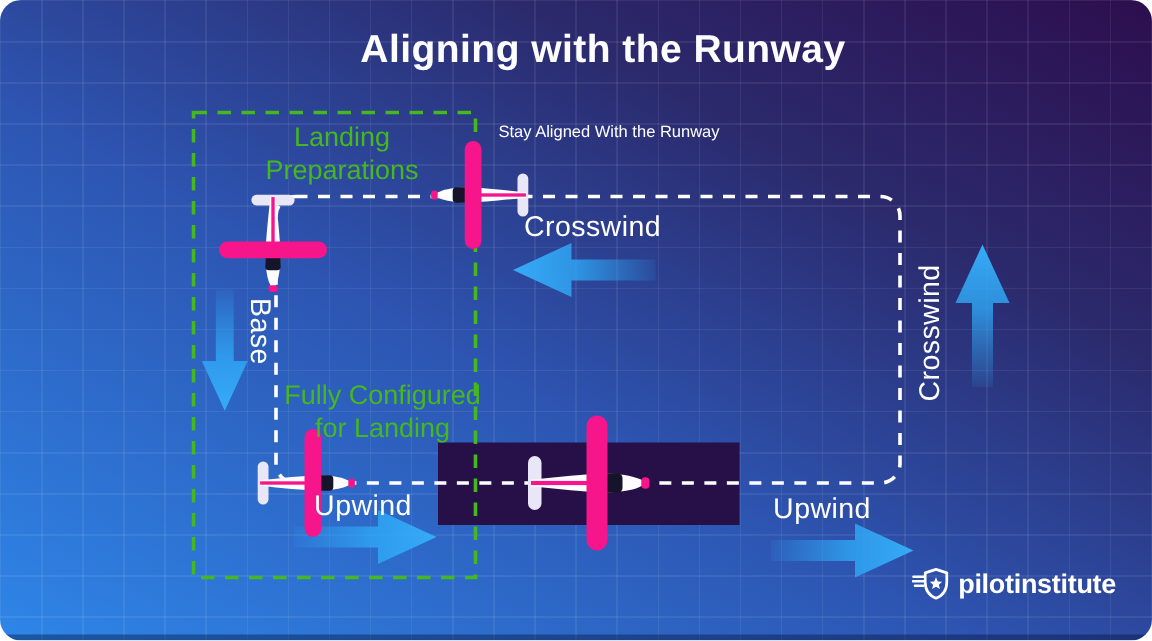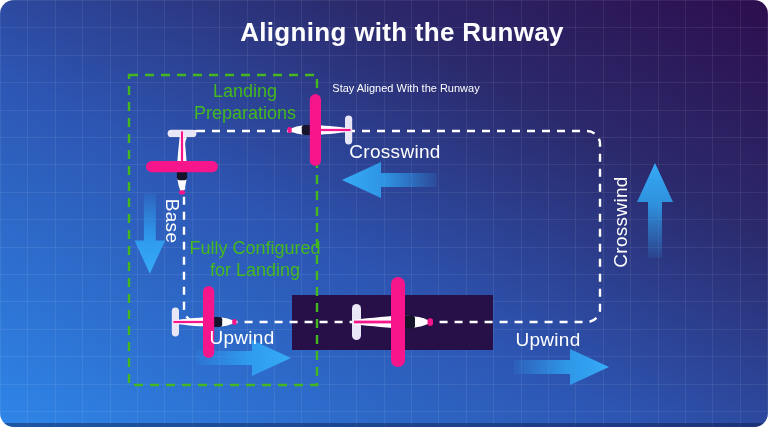--- a/index.html
+++ b/index.html
@@ -60,31 +60,41 @@
     <use href="#arrowShape" transform="translate(636,258) rotate(-90)"></use>
 
     <use href="#plane" transform="translate(321,130) rotate(180) scale(0.8) translate(-50,-50)"></use>
     <use href="#plane" transform="translate(182,161) rotate(90) scale(0.8) translate(-50,-50)"></use>
     <use href="#plane" transform="translate(203,322) scale(0.8) translate(-50,-50)"></use>
     <use href="#plane" transform="translate(391,322) translate(-50,-50)"></use>
   </svg>
 
   <div class="title">Aligning with the Runway</div>
 
-  <div class="lbl-wrap green" style="left:245px;top:80px;width:125px;">Landing Preparations</div>
+  <div class="lbl-wrap green" style="left:228px;top:80px;width:125px;">Landing Preparations</div>
 
   <div class="lbl-wrap" style="left:406px;top:77px;width:178px;">Stay Aligned With the Runway</div>
 
   <div class="lbl" style="left:395px;top:141px;">Crosswind</div>
 
   <div class="v-label cw" style="left:172px;top:221px;">Base</div>
 
   <div class="v-label ccw" style="left:621px;top:222px;">Crosswind</div>
 
-  <div class="lbl-wrap green" style="left:255px;top:237px;width:150px;">Fully Configured for Landing</div>
+  <div class="lbl-wrap green" style="left:255px;top:252px;width:150px;">Fully Configured for Landing</div>
 
   <div class="lbl" style="left:242px;top:327px;">Upwind</div>
 
   <div class="lbl" style="left:548px;top:329px;">Upwind</div>
 
+  <div class="logo">
+    <span style="display:inline-flex;">
+      <svg width="26" height="26" viewBox="0 0 26 26">
+        <path d="M1,8.5 L8.5,8.5 M0.5,11.5 L8,11.5 M2,14.5 L7.5,14.5" stroke="#ffffff" stroke-width="1.7" stroke-linecap="round" fill="none"></path>
+        <path d="M16,3.6 L23.2,5.9 V12 C23.2,17.6 20.1,21.2 16,22.8 C11.9,21.2 8.8,17.6 8.8,12 V5.9 Z" fill="none" stroke="#ffffff" stroke-width="1.8" stroke-linejoin="round"></path>
+        <polygon points="16,8.9 17.2,11.6 20.1,11.9 17.9,13.8 18.6,16.7 16,15.1 13.4,16.7 14.1,13.8 11.9,11.9 14.8,11.6" fill="#ffffff"></polygon>
+      </svg>
+    </span>
+    <span class="logo-text">pilotinstitute</span>
+  </div>
 
   <div class="bottom-strip"></div>
 </div>
 
 </body></html>

